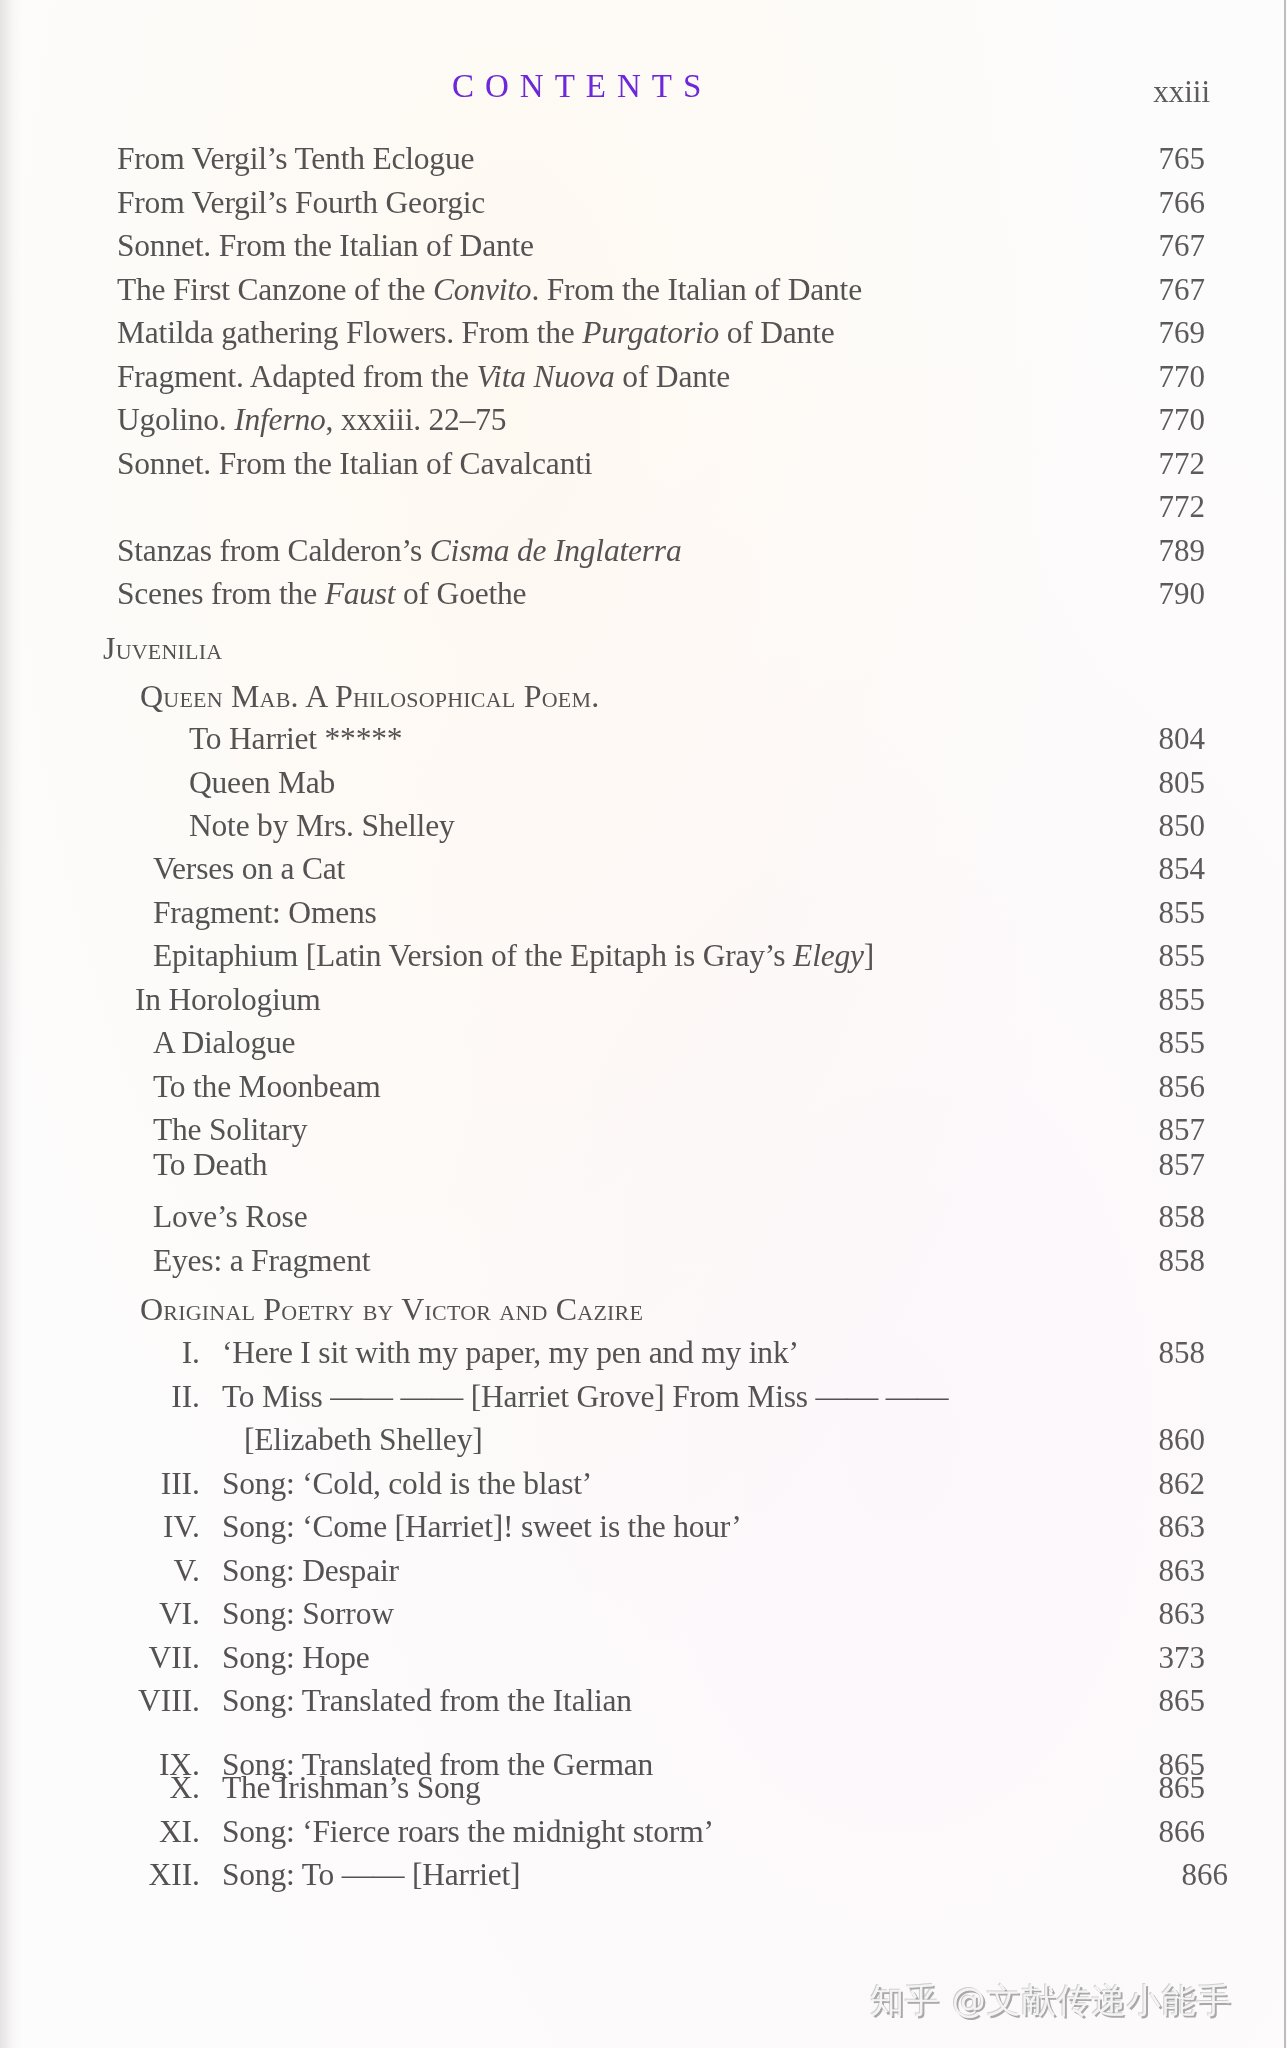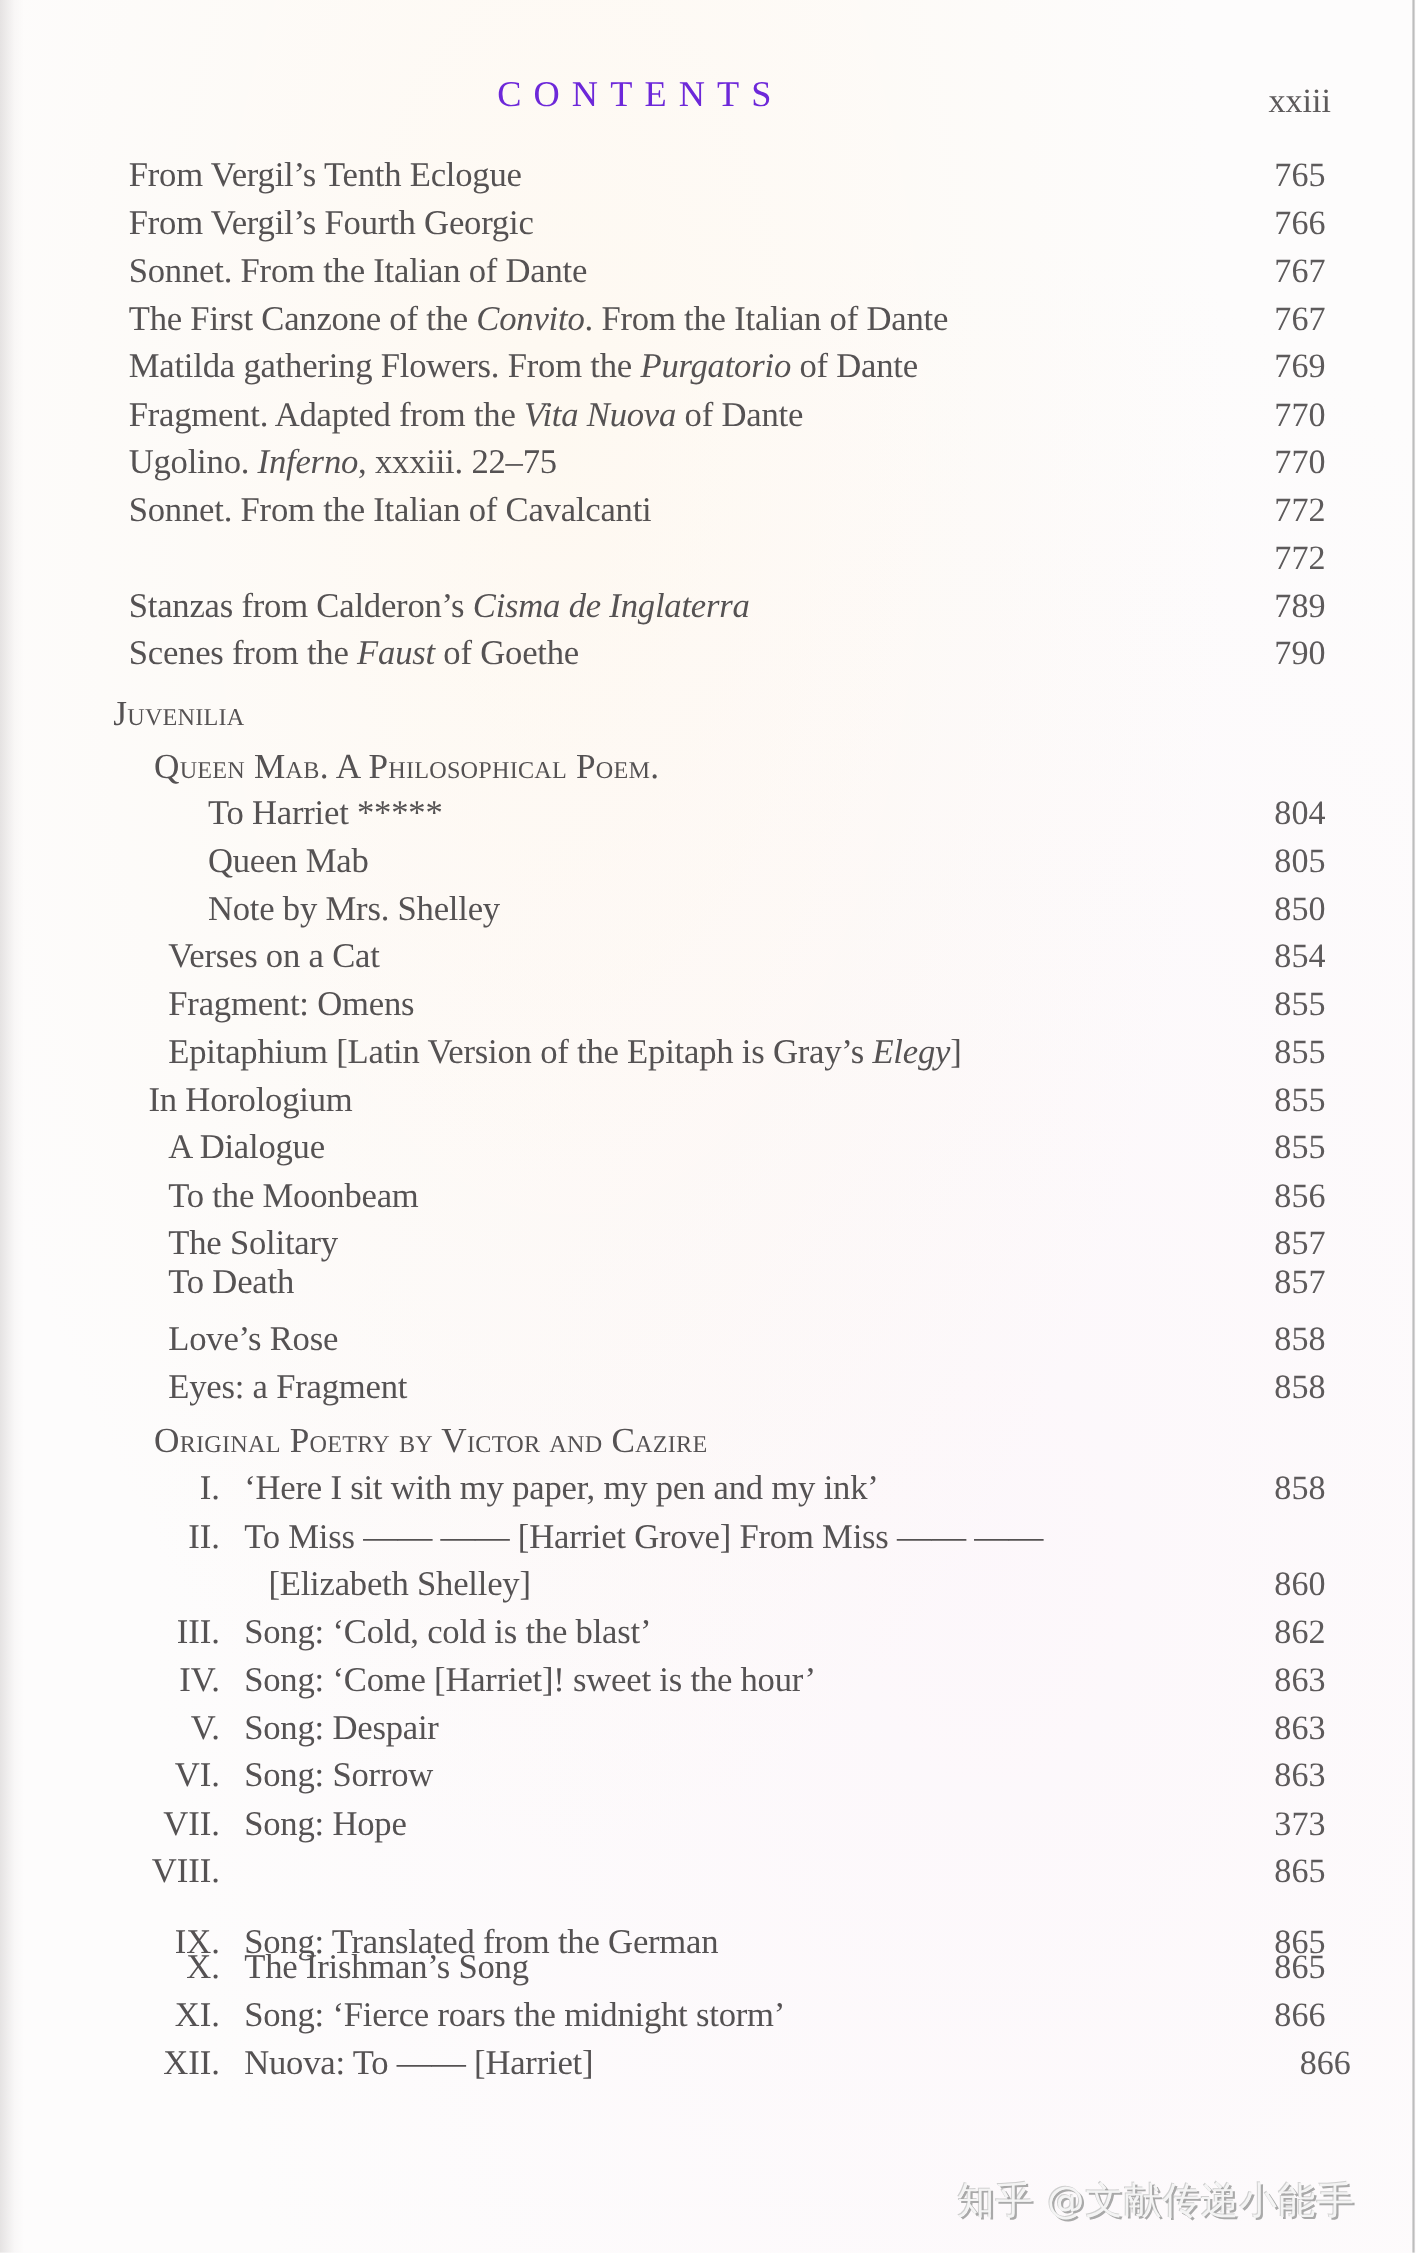--- a/index.html
+++ b/index.html
@@ -211,37 +211,38 @@
       <span class="title" style="left: 222px;"><span>Song: Sorrow</span></span>
       <span class="page-num">863</span>
     </div>
     <div class="row" style="top: 1635.5px;">
       <span class="numeral" style="left: 120px;">VII.</span>
       <span class="title" style="left: 222px;"><span>Song: Hope</span></span>
       <span class="page-num">373</span>
     </div>
     <div class="row" style="top: 1679px;">
       <span class="numeral" style="left: 120px;">VIII.</span>
+      <span class="title" style="left: 222px;"><span>Song: Translated from the Italian</span></span>
       <span class="page-num">865</span>
     </div>
     <div class="row" style="top: 1722.5px; margin-top: 20px;">
       <span class="numeral" style="left: 120px;">IX.</span>
       <span class="title" style="left: 222px;"><span>Song: Translated from the German</span></span>
       <span class="page-num">865</span>
     </div>
     <div class="row" style="top: 1766px;">
       <span class="numeral" style="left: 120px;">X.</span>
       <span class="title" style="left: 222px;"><span>The Irishman’s Song</span></span>
       <span class="page-num">865</span>
     </div>
     <div class="row" style="top: 1809.5px;">
       <span class="numeral" style="left: 120px;">XI.</span>
       <span class="title" style="left: 222px;"><span>Song: ‘Fierce roars the midnight storm’</span></span>
       <span class="page-num">866</span>
     </div>
     <div class="row" style="top: 1853px; padding-left: 23px;">
       <span class="numeral" style="left: 120px;">XII.</span>
-      <span class="title" style="left: 222px;"><span>Nuova: To —— [Harriet]</span></span>
+      <span class="title" style="left: 222px;"><span>Song: To —— [Harriet]</span></span>
       <span class="page-num">866</span>
     </div>
   </div>
 
 <div class="watermark">知乎 @文献传递小能手</div>
 
 </body></html>

